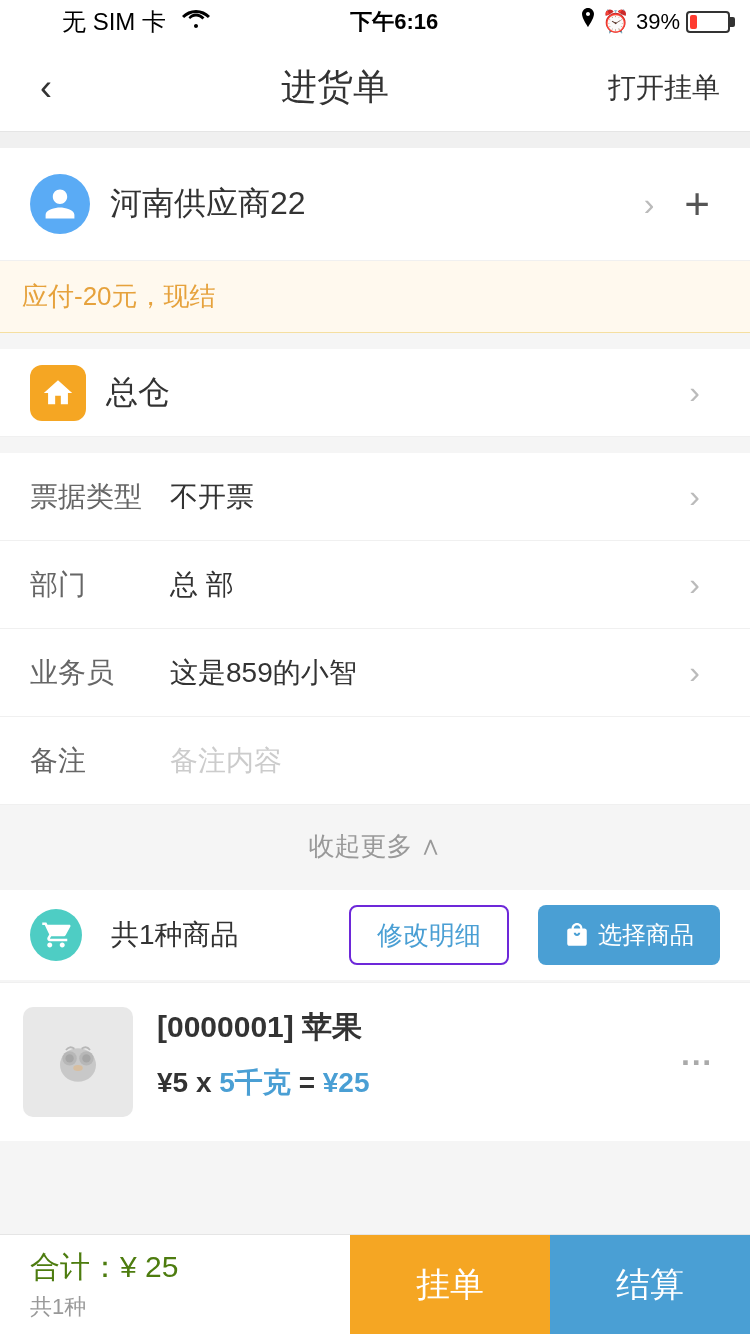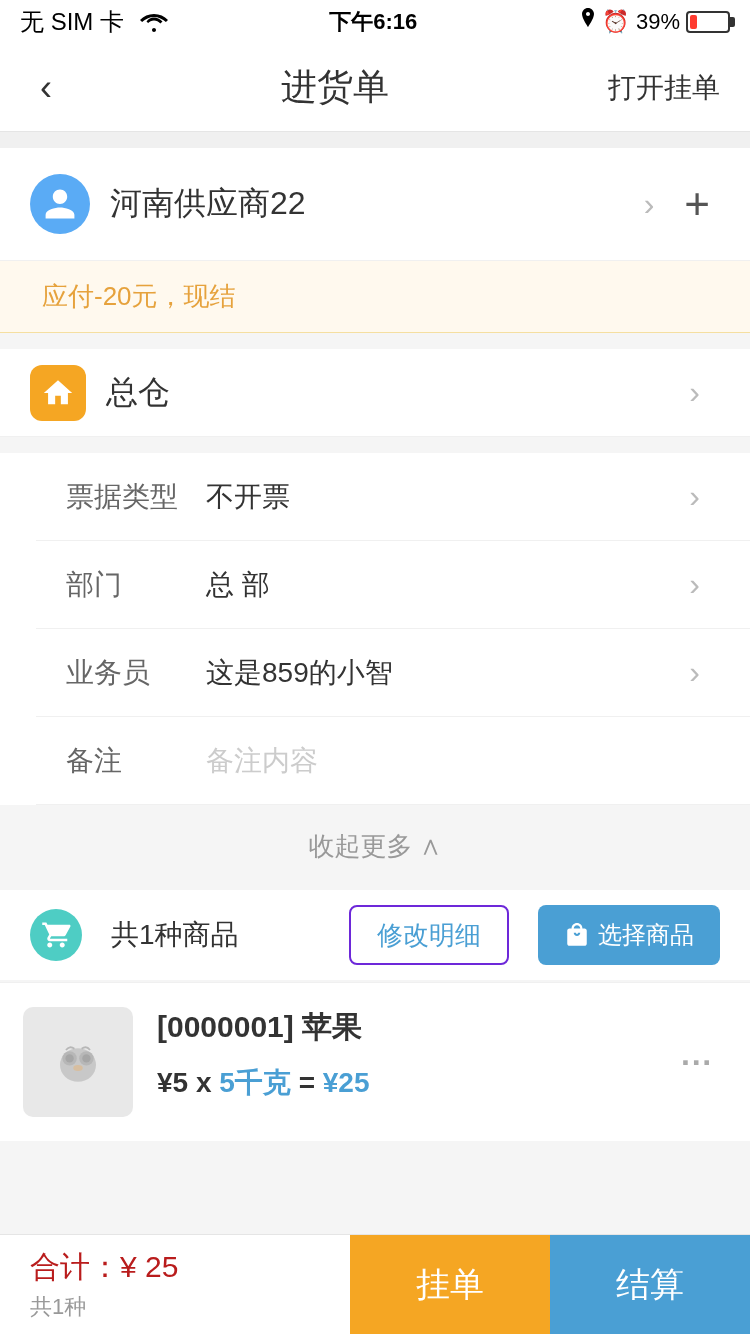--- a/index.html
+++ b/index.html
@@ -19,21 +19,21 @@
       width: 750px;
       height: 44px;
       background: #fff;
       display: flex;
       align-items: center;
       justify-content: space-between;
       padding: 0 20px;
       font-size: 24px;
       color: #000;
     }
-    .status-left { display: flex; align-items: flex-end; gap: 16px; }
+    .status-left { display: flex; align-items: flex-start; gap: 16px; margin-left: 42px; }
     .status-center { font-size: 22px; font-weight: 700; }
     .status-right { display: flex; align-items: center; gap: 6px; font-size: 22px; }
     .battery-icon {
       width: 44px; height: 22px;
       border: 2px solid #333;
       border-radius: 4px;
       position: relative;
       display: inline-flex;
       align-items: center;
       padding: 2px;
@@ -119,21 +119,21 @@
     .plus-btn {
       font-size: 44px;
       color: #555;
       cursor: pointer;
       padding: 0 10px;
     }
 
     
     .notice-banner {
       background: #fff9ee;
-      padding: 18px 42px;
+      padding: 18px 22px;
       font-size: 26px;
       color: #e6a23c;
       border-bottom: 1px solid #f5dfa0;
     }
 
     
     .warehouse-section {
       background: #fff;
       display: flex;
       align-items: center;
@@ -153,21 +153,20 @@
     .warehouse-name {
       flex: 1;
       font-size: 32px;
       color: #333;
     }
 
     
     .form-section {
       background: #fff;
       margin-top: 16px;
-      padding-left: 36px;
     }
     .form-row {
       display: flex;
       align-items: center;
       padding: 0 30px;
       height: 88px;
       border-bottom: 1px solid #f0f0f0;
     }
     .form-label {
       width: 140px;
@@ -287,21 +286,21 @@
       align-items: center;
       background: #fff;
       border-top: 1px solid #e5e5e5;
     }
     .total-info {
       flex: 1;
       padding-left: 30px;
     }
     .total-label {
       font-size: 30px;
-      color: #b91c1c;
+      color: #4d7c0f;
     }
     .total-count {
       font-size: 22px;
       color: #999;
       margin-top: 4px;
     }
     .btn-suspend {
       width: 200px;
       height: 100px;
       background: #f5a623;

